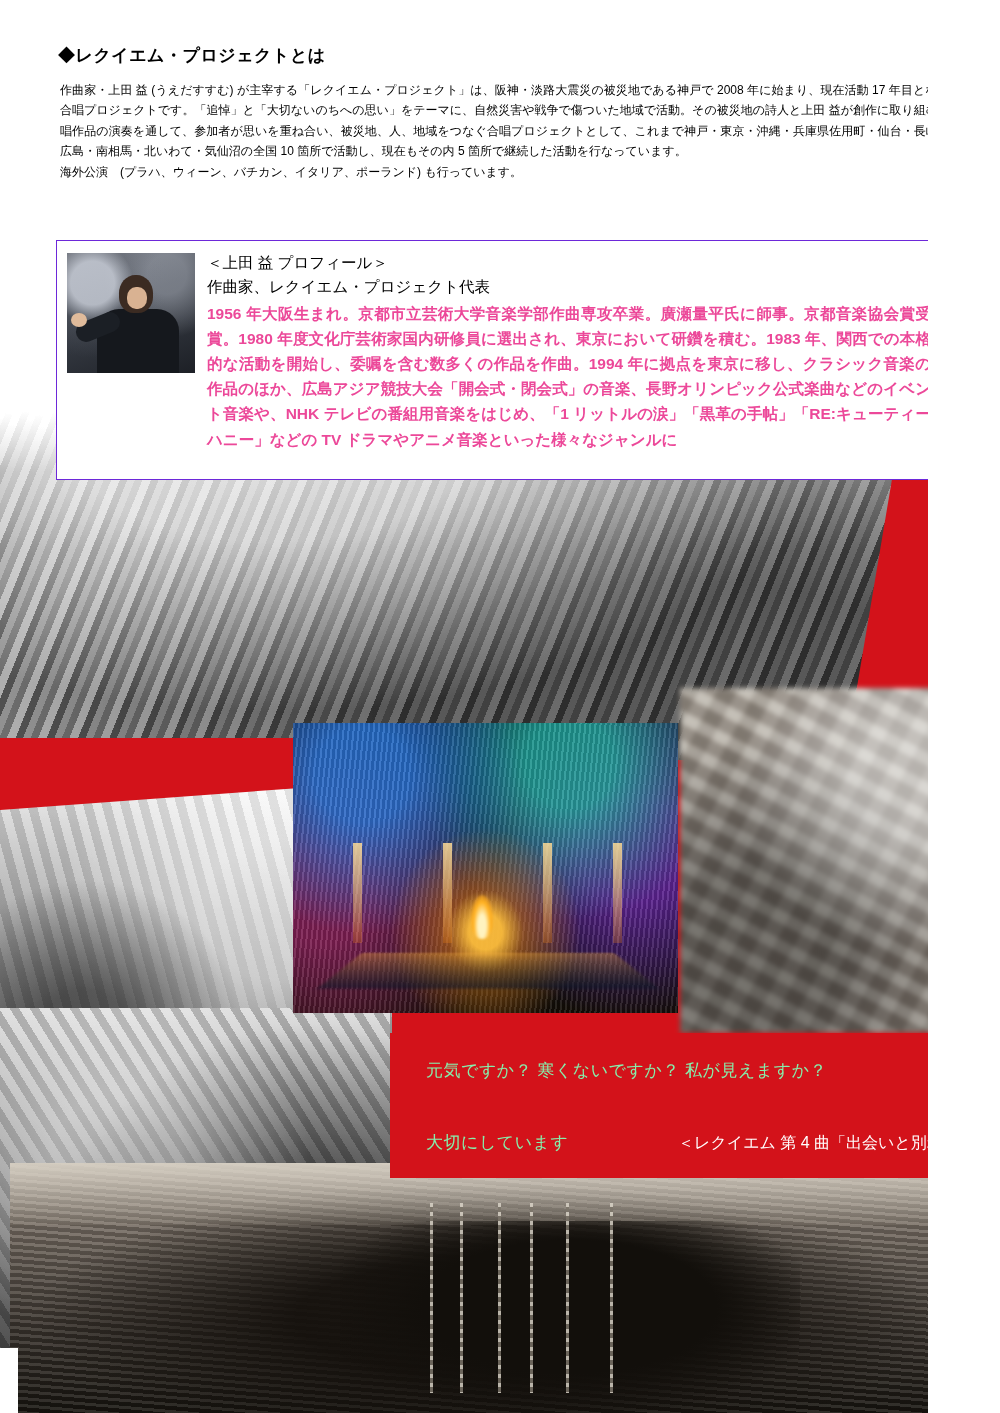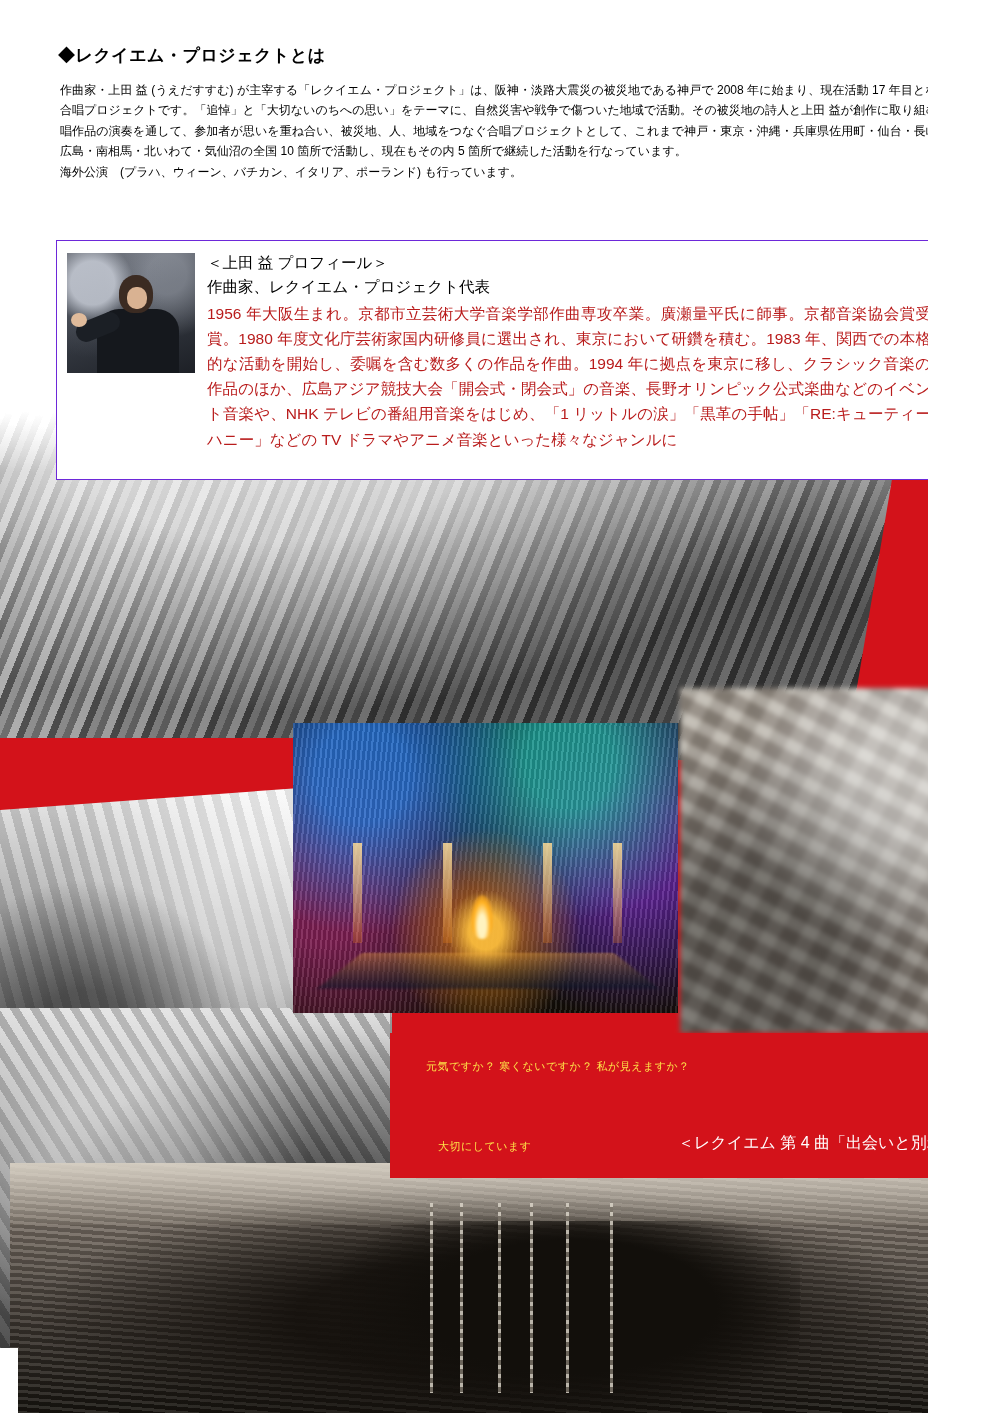--- a/index.html
+++ b/index.html
@@ -127,22 +127,23 @@
     font-size: 15.5px;
     color: #000;
   }
   .profile-body {
     position: absolute;
     left: 150px;
     top: 60px;
     width: 724px;
     font-size: 15.5px;
     line-height: 1.62;
-    color: #b91c1c;
+    color: #ec4899;
     text-align: justify;
+    font-weight: bold;
   }
   .profile-body-wide {
     position: absolute;
     left: 14px;
     top: 162px;
     width: 860px;
     font-size: 15.5px;
     line-height: 1.62;
     color: #000;
     text-align: justify;
@@ -306,28 +307,28 @@
   
   .quote-panel {
     position: absolute;
     left: 390px; top: 625px;
     width: 610px; height: 145px;
     background: #d3121a;
     z-index: 5;
   }
   .quote-line {
     position: absolute;
-    color: #fde047;
-    font-size: 11px;
+    color: #86efac;
+    font-size: 17px;
     letter-spacing: 0.5px;
     white-space: nowrap;
   }
   .quote-l1 { left: 36px; top: 26px; }
   .quote-l2 { left: 36px; top: 62px; }
-  .quote-l3 { left: 36px; top: 106px; margin-left: 12px; }
+  .quote-l3 { left: 36px; top: 98px; }
   .quote-src {
     position: absolute;
     left: 288px; top: 100px;
     color: #ffffff;
     font-size: 16px;
     white-space: nowrap;
   }
 
   
   .photo-bottom {

